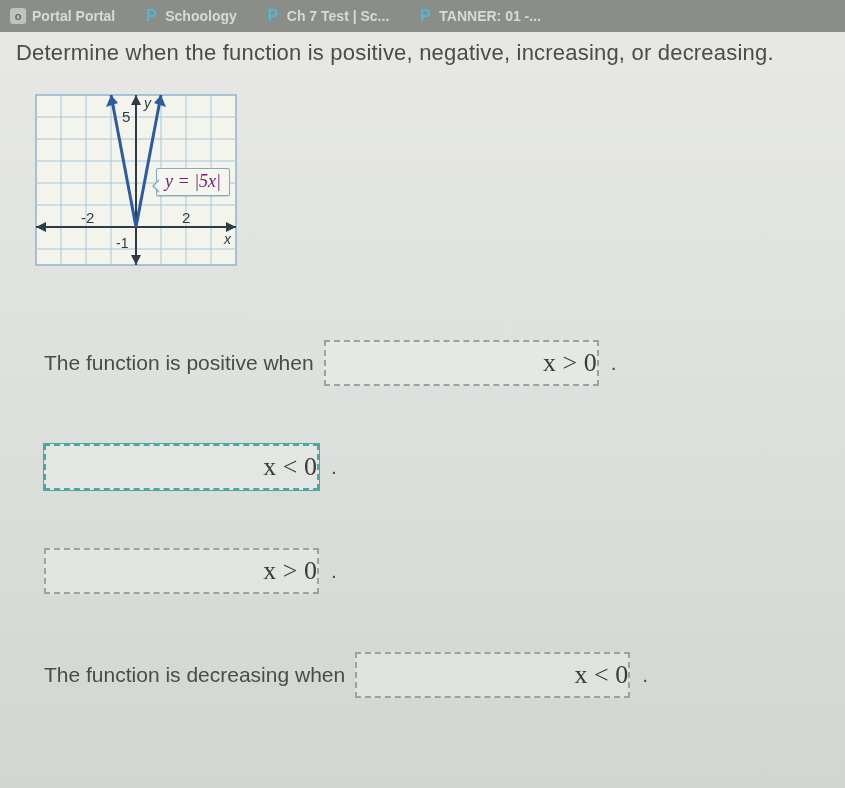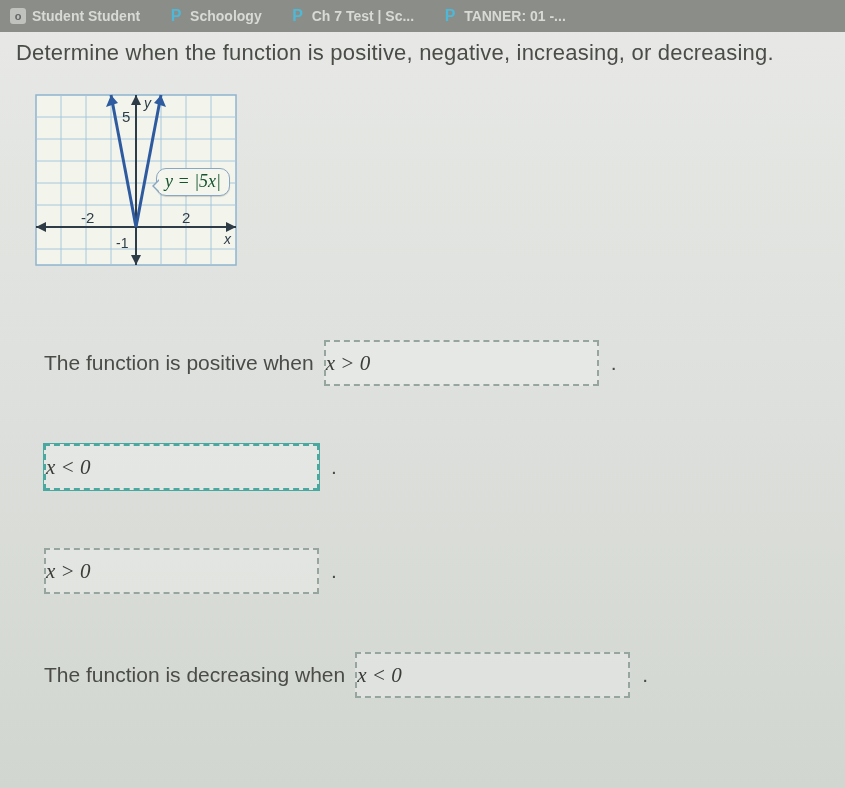--- a/index.html
+++ b/index.html
@@ -67,44 +67,43 @@
     color: #4a4c48;
     text-align: right;
   }
   .answer-box {
     width: 275px;
     height: 46px;
     border: 2px dashed #97a5a0;
     background: rgba(255,255,255,0.25);
     display: flex;
     align-items: center;
-    justify-content: flex-start;
+    justify-content: flex-end;
     font-family: "Times New Roman", serif;
-    font-size: 21px;
-    font-style: italic;
+    font-size: 26px;
     color: #3a3c38;
     cursor: text;
   }
   .answer-box.active {
     border: 2px dashed #49a9a0;
     outline: 1px solid #49a9a0;
   }
   .period { font-size:21px; color:#4a4c48; margin-left:2px;}
   .callout {
     position: absolute;
     left: 130px;
     top: 78px;
     background: #f4f6ee;
     border: 1px solid #89a7c2;
-    border-radius: 10px;
+    border-radius: 2px;
     padding: 2px 8px 3px 8px;
     font-family: "Times New Roman", serif;
     font-size: 18px;
     font-style: italic;
-    color: #14532d;
+    color: #701a75;
     box-shadow: 0 1px 1px rgba(0,0,0,0.15);
   }
   .callout::before {
     content: '';
     position: absolute;
     left: -12px;
     top: 10px;
     border: 7px solid transparent;
     border-right-color: #89a7c2;
   }
@@ -116,21 +115,21 @@
     border: 7px solid transparent;
     border-right-color: #f4f6ee;
   }
 </style>
 </head>
 <body>
 
 <div class="tabbar">
   <div class="tab">
     <span class="favicon portal">o</span>
-    <span>Student Student</span>
+    <span>Portal Portal</span>
   </div>
   <div class="tab">
     <span class="favicon pl">P</span>
     <span>Schoology</span>
   </div>
   <div class="tab">
     <span class="favicon pl">P</span>
     <span>Ch 7 Test | Sc...</span>
   </div>
   <div class="tab">

